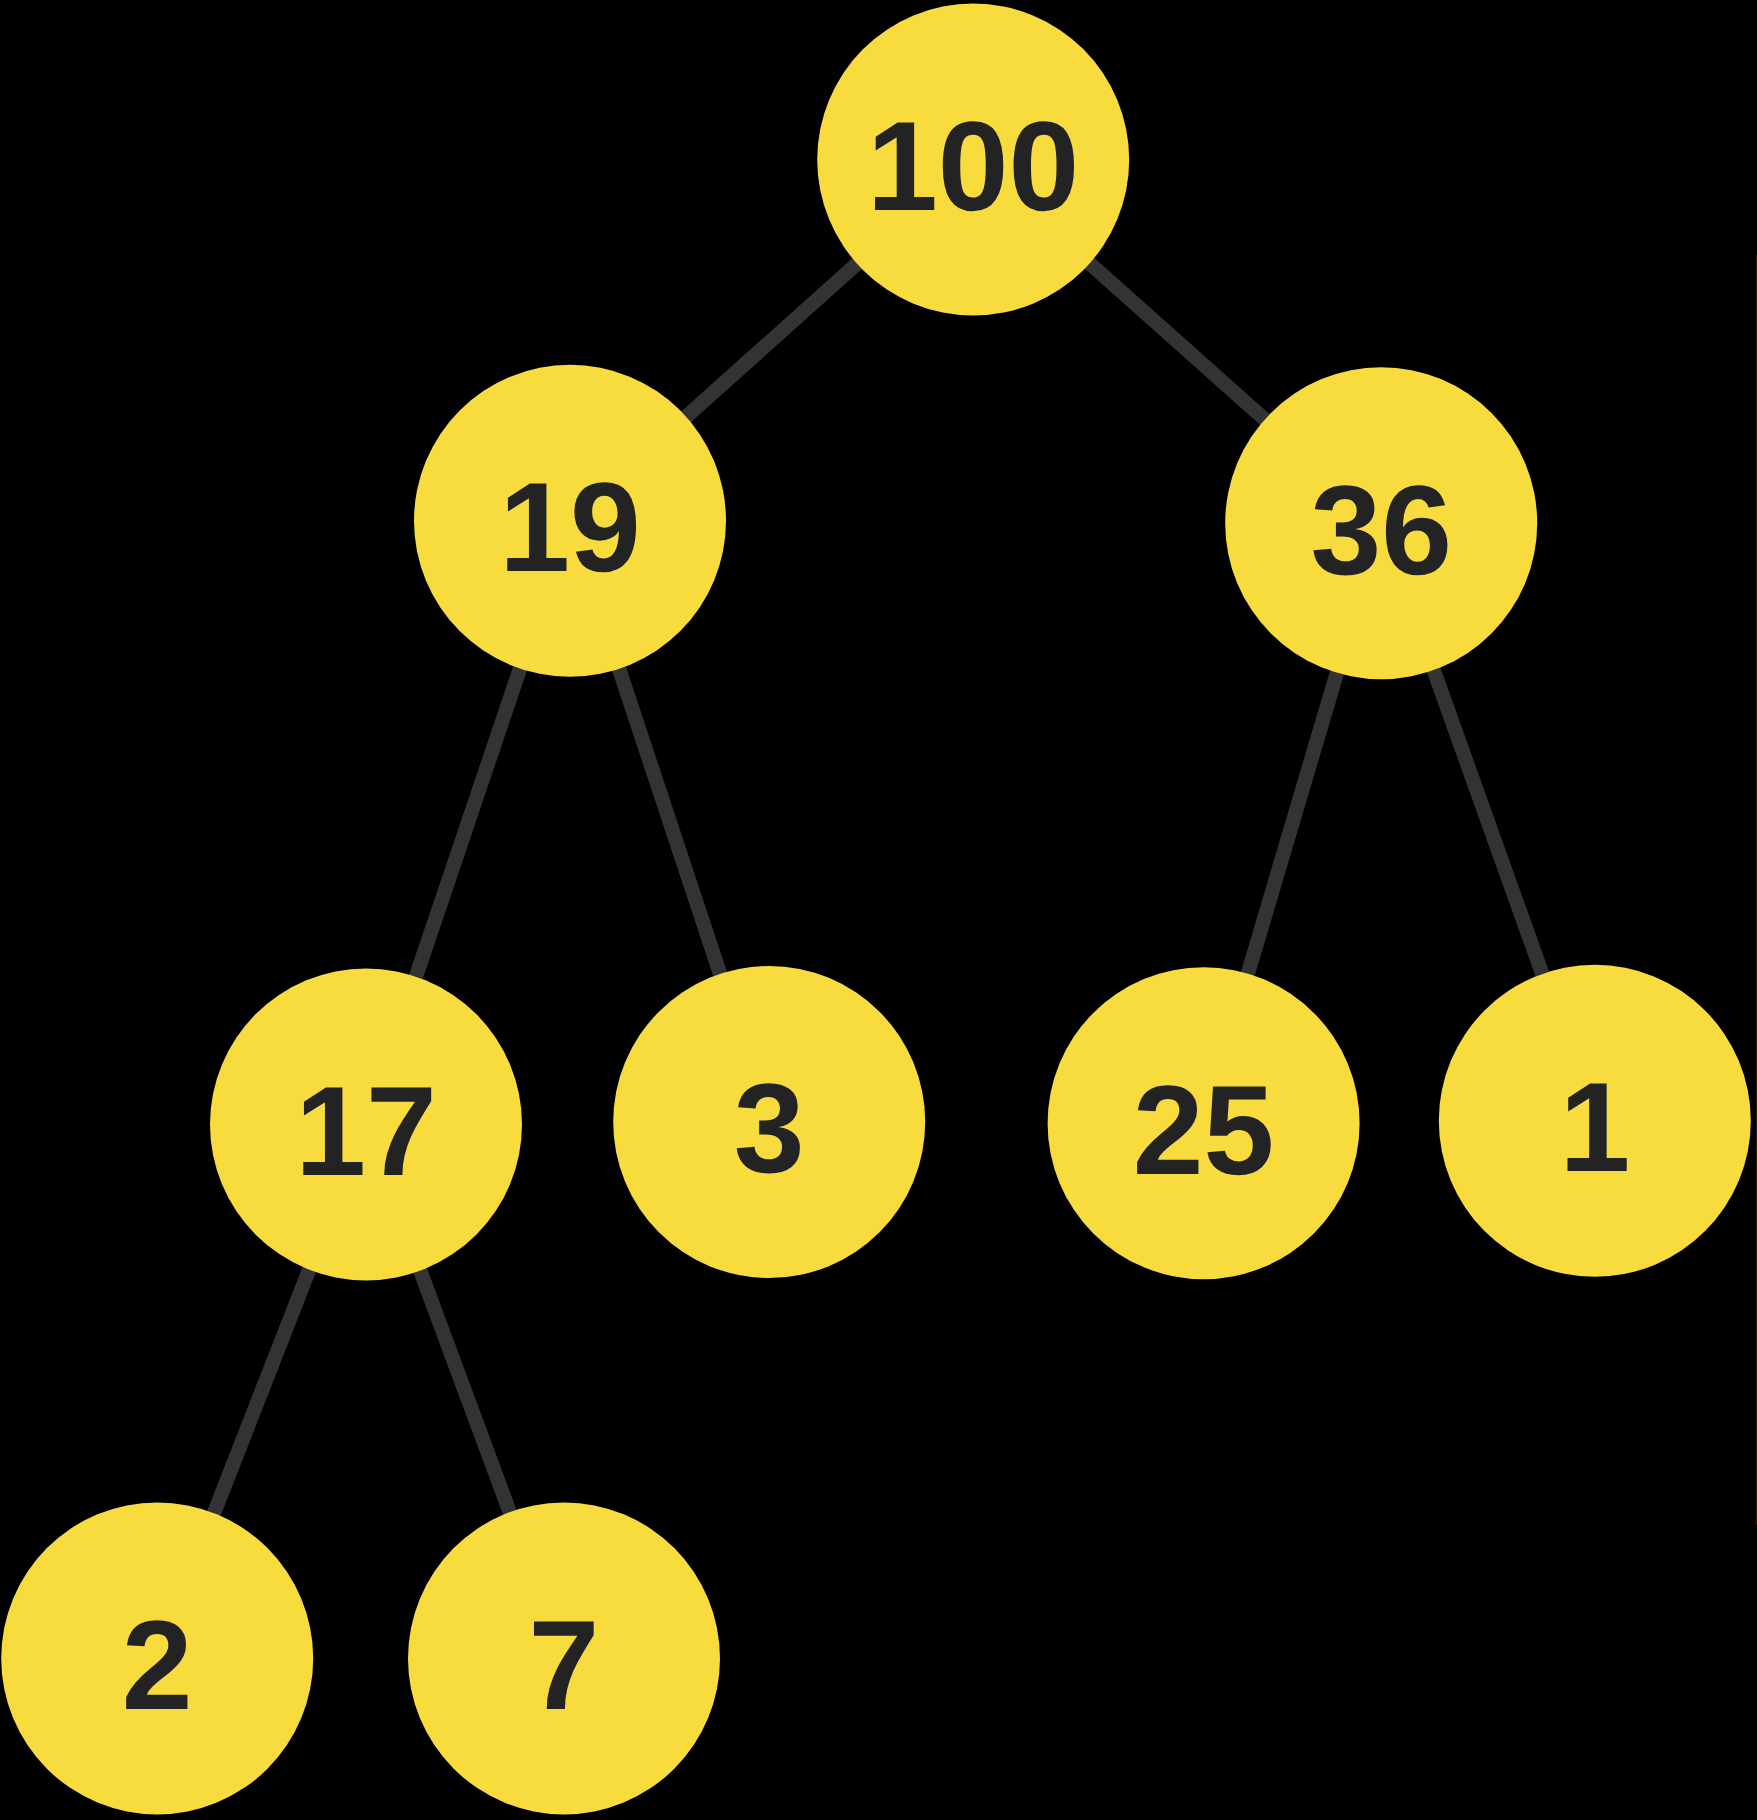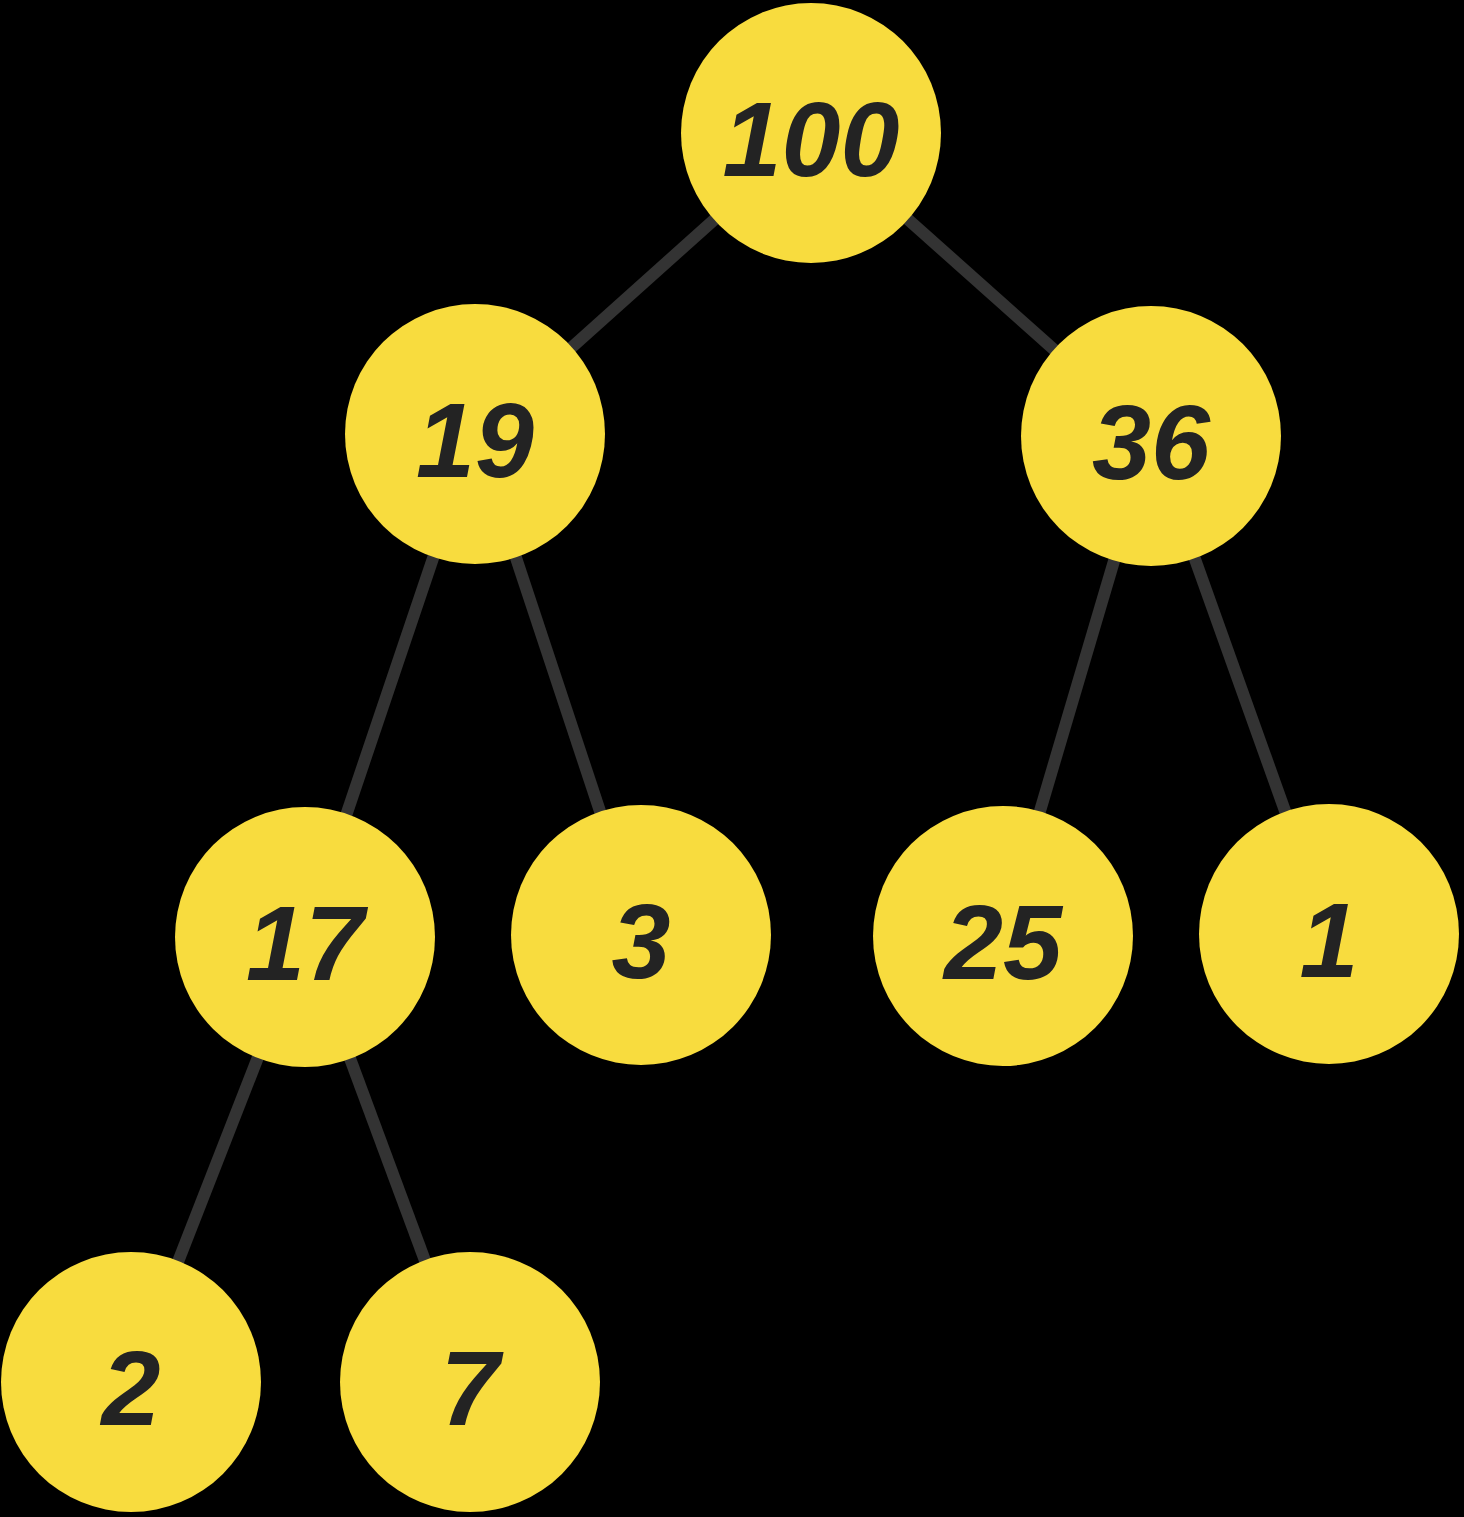--- a/index.html
+++ b/index.html
@@ -11,21 +11,20 @@
     width: 1464px;
     height: 1517px;
     overflow: hidden;
     font-family: "Liberation Sans", sans-serif;
   }
   .stage {
     position: relative;
     width: 1464px;
     height: 1506px;
     background: #f97316;
-    font-style: italic;
   }
   svg.tree-svg {
     display: block;
     width: 1464px;
     height: 1517px;
   }
   .node-label {
     font-family: "Liberation Sans", sans-serif;
     font-weight: 600;
     font-size: 106px;

